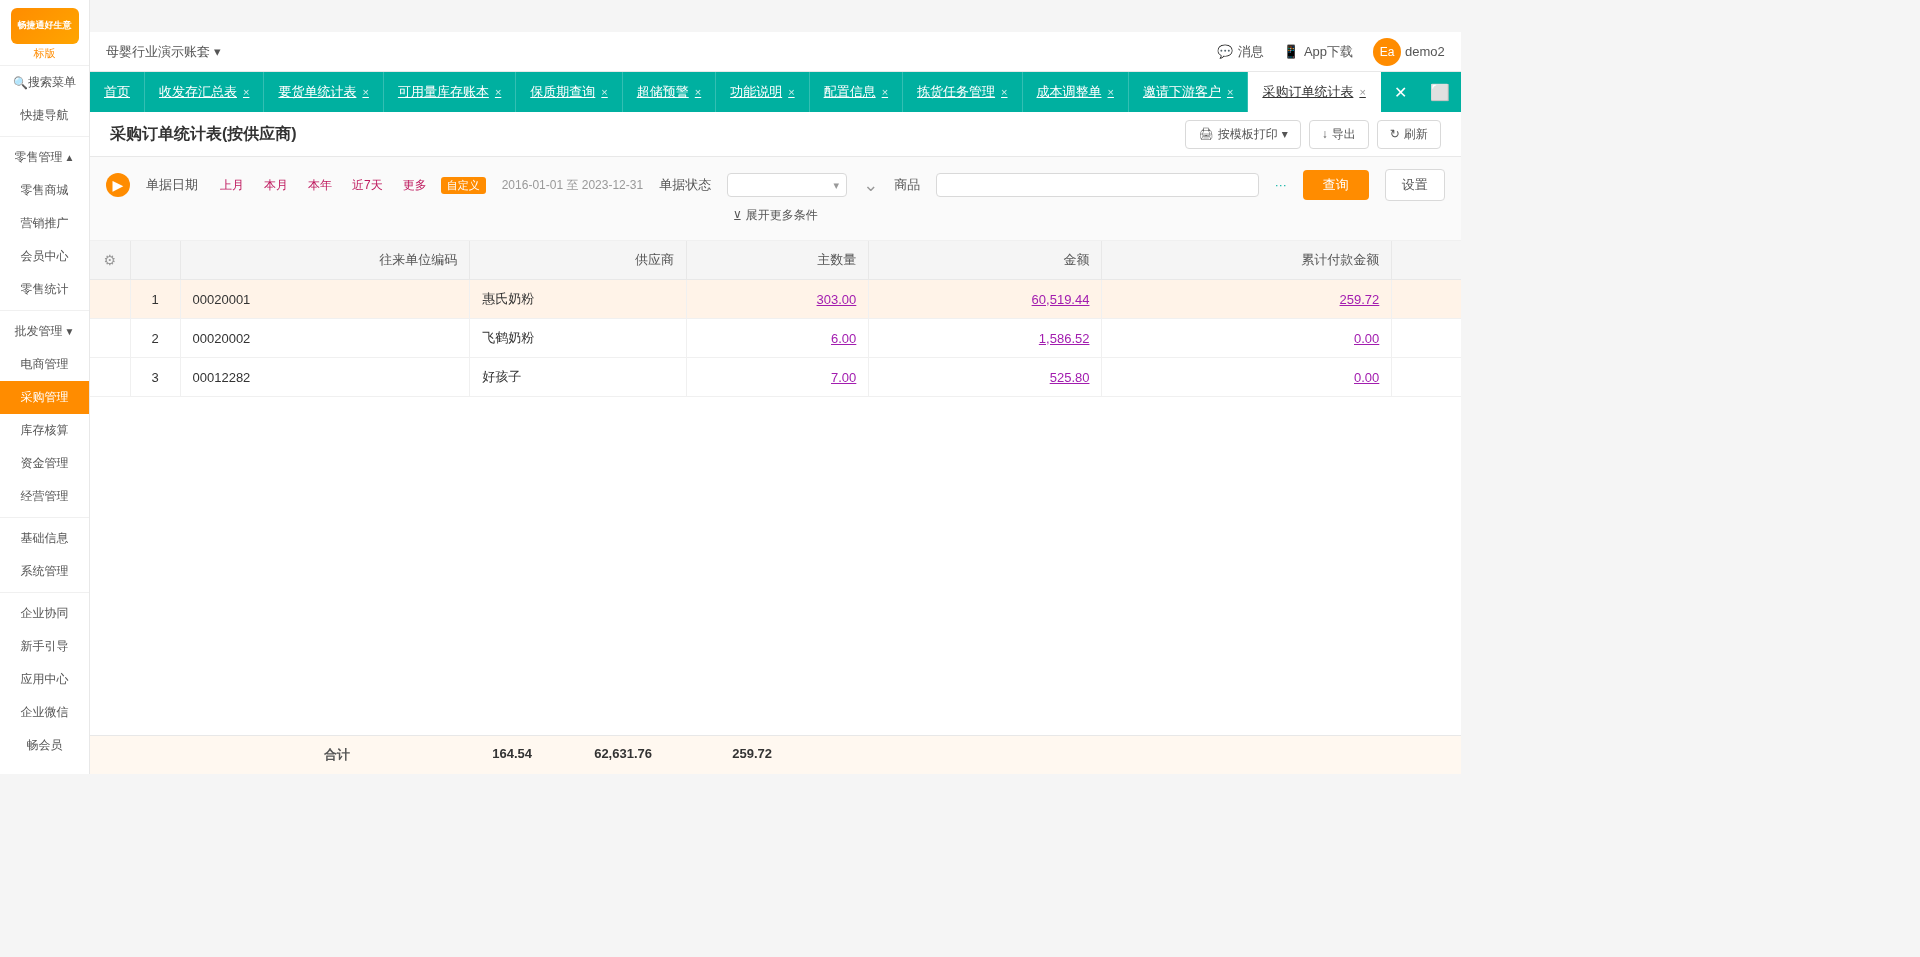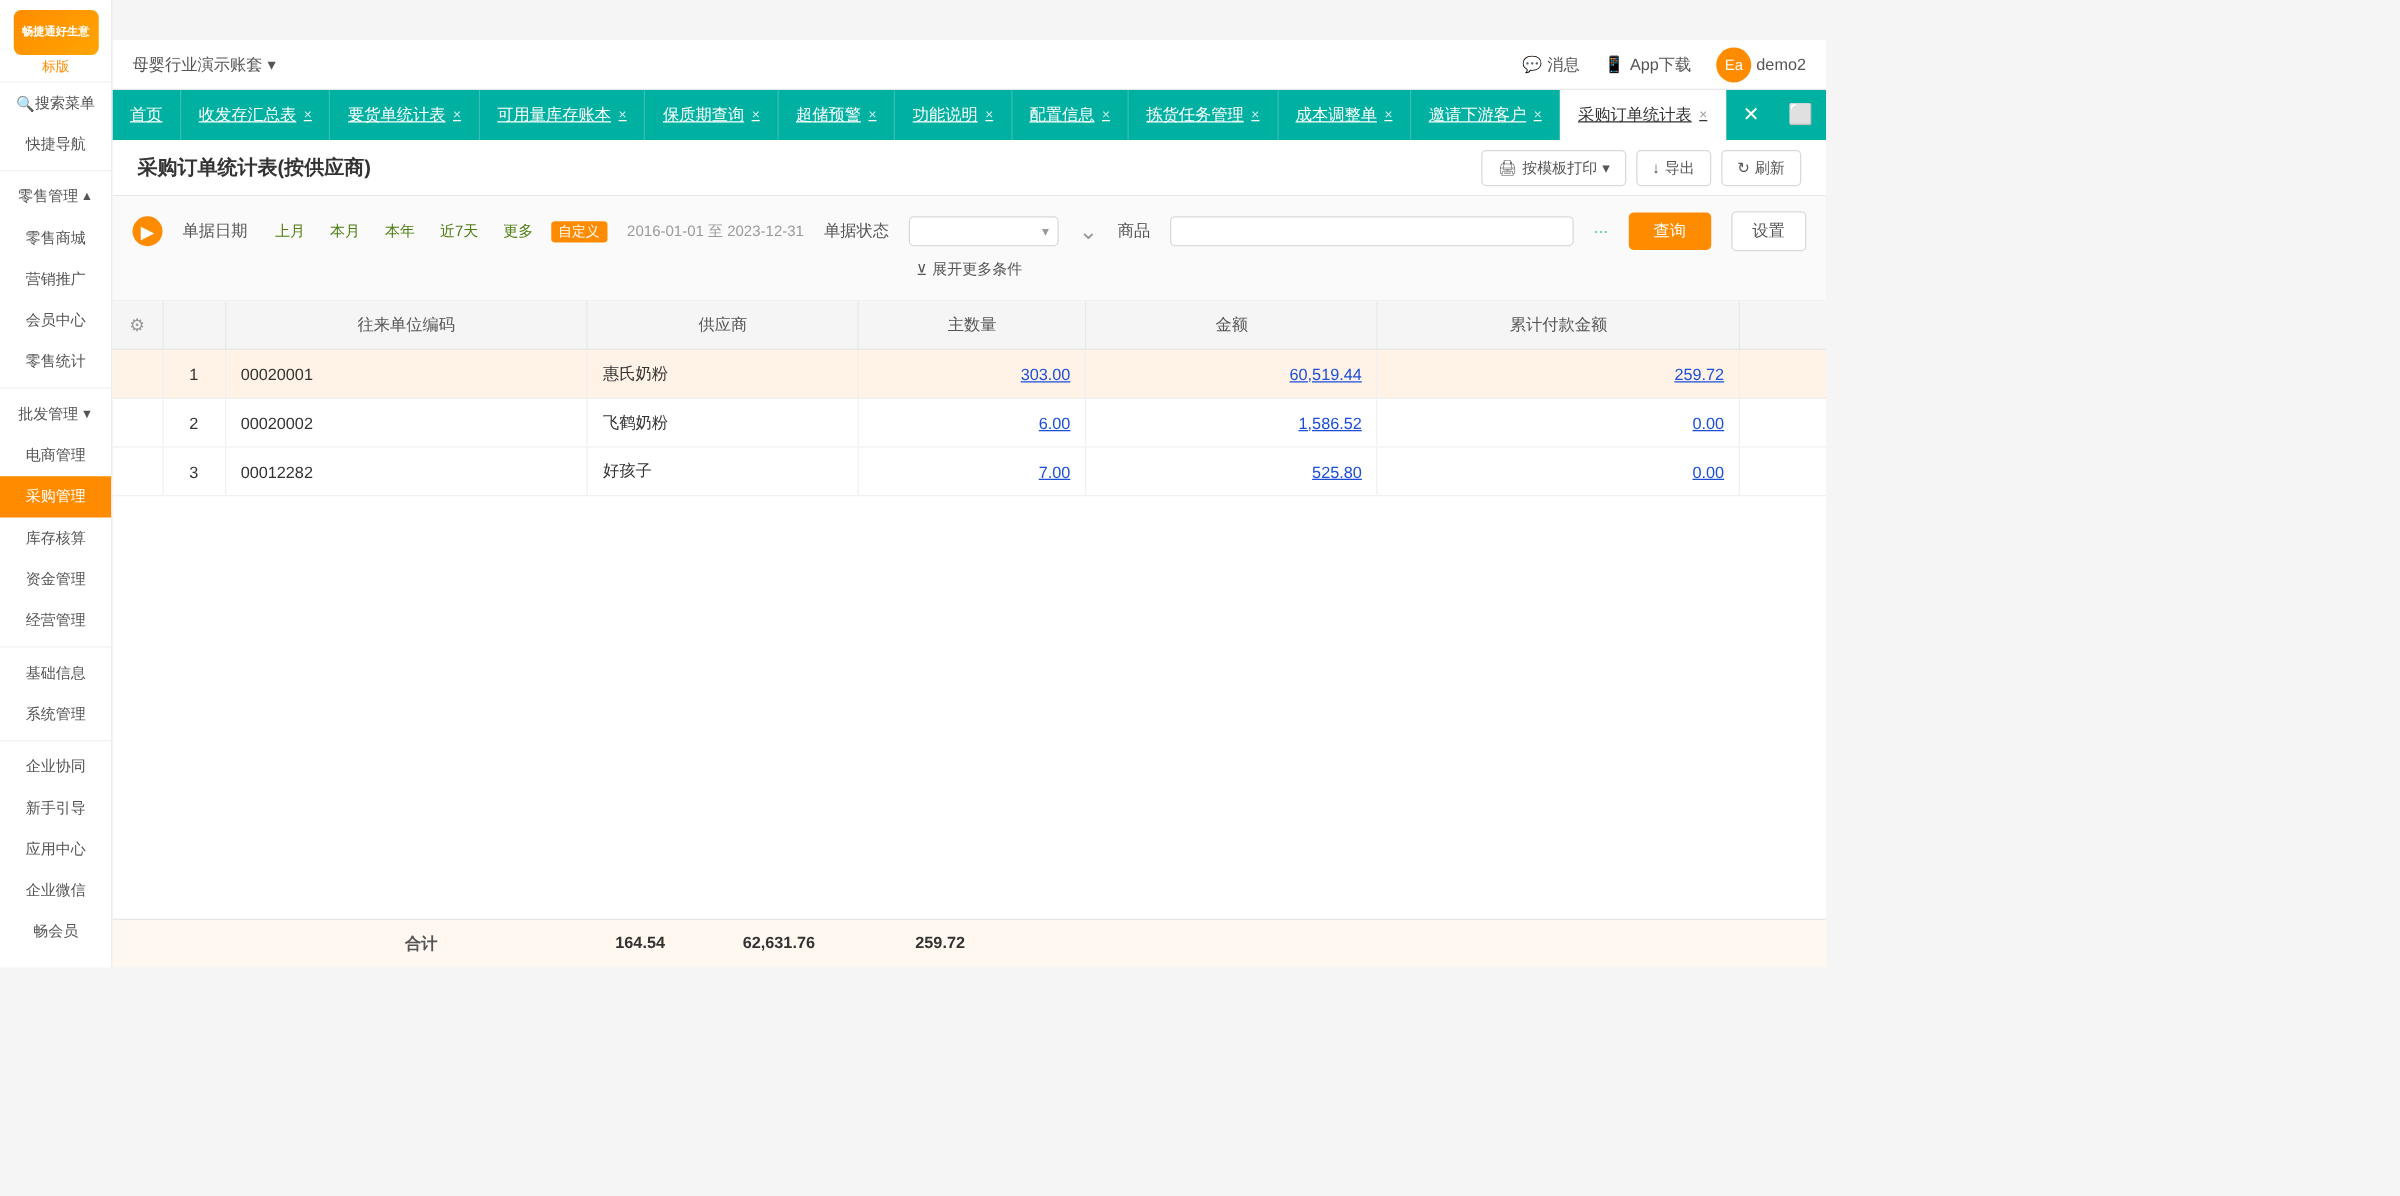--- a/index.html
+++ b/index.html
@@ -28,44 +28,44 @@
 
     
     .content { flex: 1; background: #fff; padding: 0; overflow: hidden; display: flex; flex-direction: column; }
 
     
     .filter-area { padding: 12px 16px; border-bottom: 1px solid #f0f0f0; background: #fafafa; flex-shrink: 0; }
     .filter-row { display: flex; align-items: center; gap: 16px; flex-wrap: wrap; }
     .filter-toggle-btn { width: 24px; height: 24px; background: #ff8c00; border-radius: 50%; display: flex; align-items: center; justify-content: center; cursor: pointer; color: #fff; font-size: 14px; flex-shrink: 0; }
     .filter-label { font-size: 13px; color: #555; white-space: nowrap; }
     .filter-date-shortcuts { display: flex; gap: 8px; align-items: center; }
-    .filter-shortcut { font-size: 12px; color: #4d7c0f; cursor: pointer; padding: 2px 6px; }
+    .filter-shortcut { font-size: 12px; color: #be185d; cursor: pointer; padding: 2px 6px; }
     .filter-date-range { font-size: 12px; color: #999; }
     .filter-custom-badge { background: #ff8c00; color: #fff; font-size: 11px; padding: 1px 6px; border-radius: 3px; }
     .filter-select { border: 1px solid #d9d9d9; border-radius: 4px; padding: 4px 28px 4px 8px; font-size: 12px; background: #fff; cursor: pointer; appearance: none; min-width: 120px; position: relative; }
     .filter-select-wrapper { position: relative; display: inline-flex; align-items: center; }
     .filter-select-wrapper::after { content: '▾'; position: absolute; right: 8px; color: #999; font-size: 11px; pointer-events: none; }
     .filter-text-input { border: 1px solid #d9d9d9; border-radius: 4px; padding: 4px 8px; font-size: 12px; min-width: 200px; }
     .filter-more-btn { font-size: 12px; color: #00b0a0; cursor: pointer; }
     .filter-expand-row { display: flex; justify-content: center; padding: 6px 0 4px; }
     .expand-btn { font-size: 12px; color: #555; cursor: pointer; display: flex; align-items: center; gap: 4px; }
     .btn-query { background: #ff8c00; color: #fff; border: none; border-radius: 4px; padding: 6px 20px; cursor: pointer; font-size: 13px; }
     .btn-setting { background: #fff; border: 1px solid #d9d9d9; border-radius: 4px; padding: 6px 16px; cursor: pointer; font-size: 13px; color: #555; }
 
     
     .table-area { flex: 1; overflow: auto; padding: 0; }
     table { width: 100%; border-collapse: collapse; }
     thead tr { background: #f5f5f5; }
-    thead th { padding: 10px 12px; text-align: center; font-size: 13px; color: #555; font-weight: normal; border-bottom: 1px solid #e8e8e8; border-right: 1px solid #e8e8e8; white-space: nowrap; }
+    thead th { padding: 10px 12px; text-align: right; font-size: 13px; color: #555; font-weight: normal; border-bottom: 1px solid #e8e8e8; border-right: 1px solid #e8e8e8; white-space: nowrap; }
     thead th:last-child { border-right: none; }
     tbody tr { border-bottom: 1px solid #f0f0f0; }
     tbody tr.row-highlight { background: #fff3e8; }
     tbody td { padding: 10px 12px; font-size: 13px; border-right: 1px solid #f0f0f0; }
     tbody td:last-child { border-right: none; }
-    .td-link { color: #1d4ed8; text-decoration: underline; cursor: pointer; }
+    .td-link { color: #a21caf; text-decoration: underline; cursor: pointer; }
     .td-center { text-align: center; }
     .td-right { text-align: right; }
     .th-settings { width: 40px; text-align: center; }
     .settings-icon { color: #999; font-size: 14px; cursor: pointer; }
 
     
     .table-footer { background: #fff8f0; border-top: 1px solid #e8e8e8; padding: 10px 12px; display: flex; flex-shrink: 0; }
     .footer-label { font-size: 13px; color: #555; font-weight: bold; padding: 0 12px; }
     .footer-cell { font-size: 13px; color: #333; font-weight: bold; }
     .user-bar-item { display: flex; align-items: center; gap: 4px; font-size: 13px; color: #555; cursor: pointer; }

